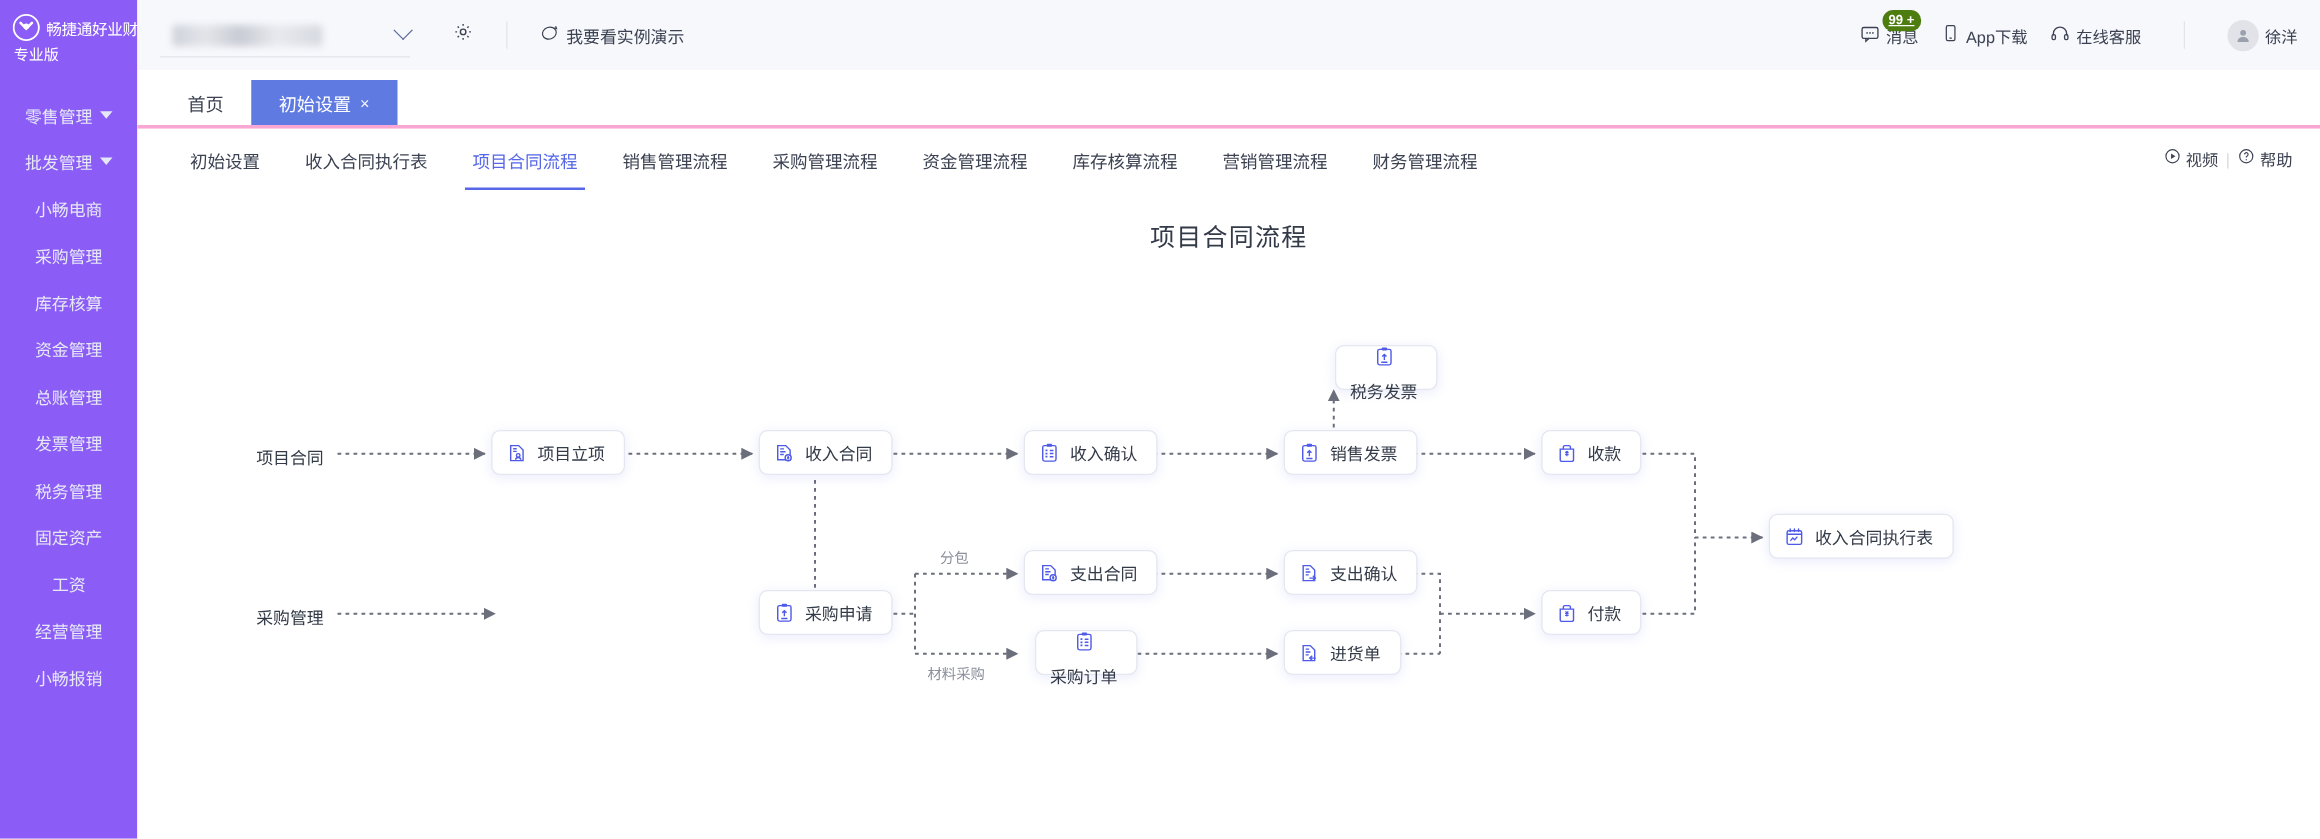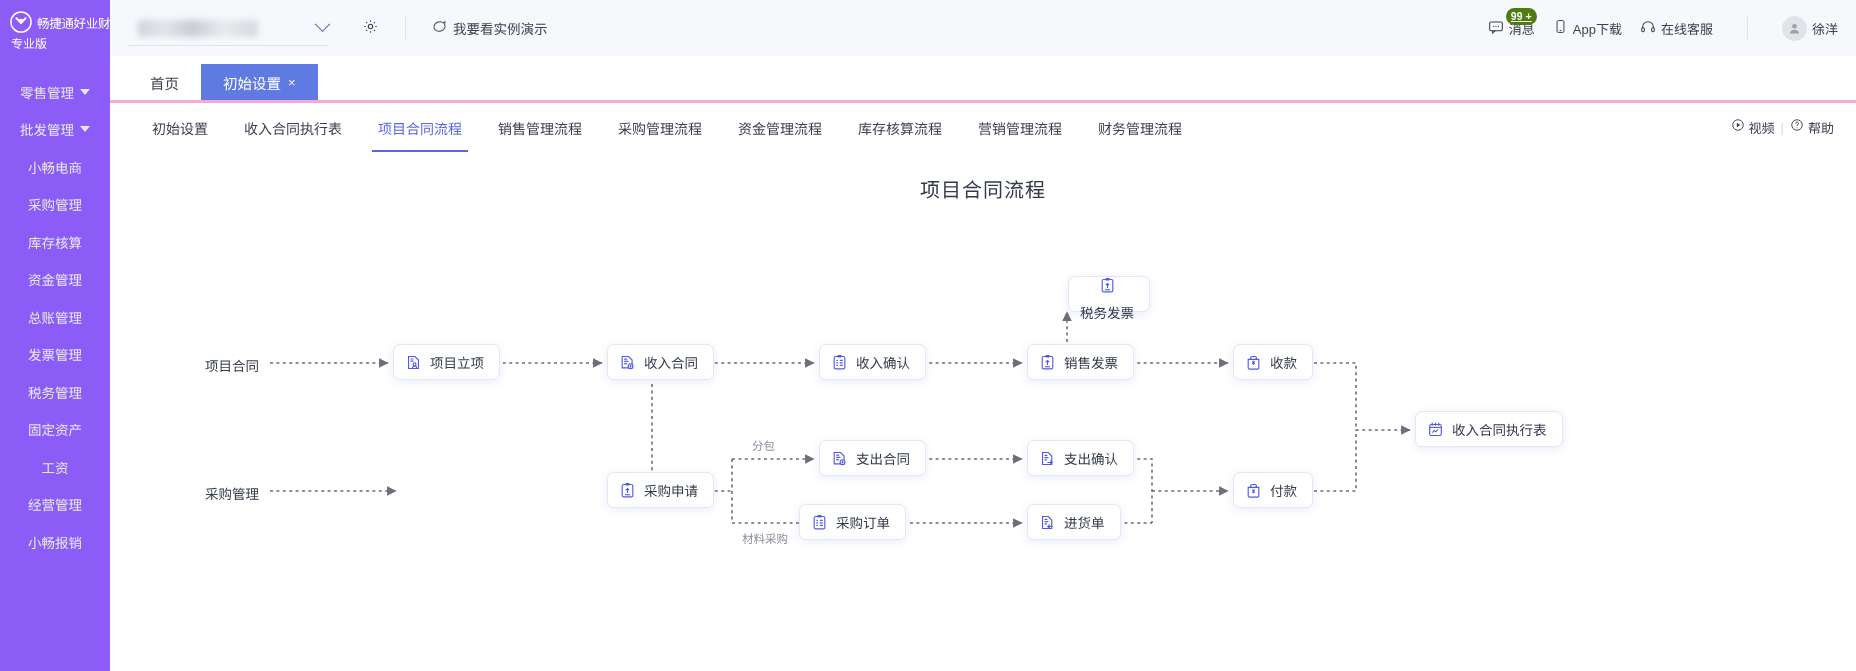--- a/index.html
+++ b/index.html
@@ -506,21 +506,21 @@
           <span class="node-ico">
             <svg viewBox="0 0 24 24" width="17" height="17" fill="none" stroke="#4f5be8" stroke-width="1.6">
               <path d="M5 3.5h8l5 5v12H5z"></path>
               <path d="M7.8 7.5h4M7.8 10.8h5.4M7.8 14h3.4"></path>
               <path d="M12.6 17.6h6M16.4 15.4l2.4 2.2-2.4 2.2" stroke-linecap="round"></path>
             </svg>
           </span>
           <span>支出确认</span>
         </div>
 
-        <div class="node" style="left:689px; top:352px;">
+        <div class="node" style="left:718px; top:352px;flex-direction:column;">
           <span class="node-ico">
             <svg viewBox="0 0 24 24" width="17" height="17" fill="none" stroke="#4f5be8" stroke-width="1.6">
               <rect x="4.5" y="3.5" width="15" height="17.5" rx="2"></rect>
               <rect x="9" y="1.5" width="6" height="3.3" rx="1" fill="#4f5be8" stroke="none"></rect>
               <path d="M7.6 9h2.2M7.6 12.5h2.2M7.6 16h2.2" stroke-width="2"></path>
               <path d="M12.4 9h4.2M12.4 12.5h4.2M12.4 16h4.2"></path>
             </svg>
           </span>
           <span>采购订单</span>
         </div>

